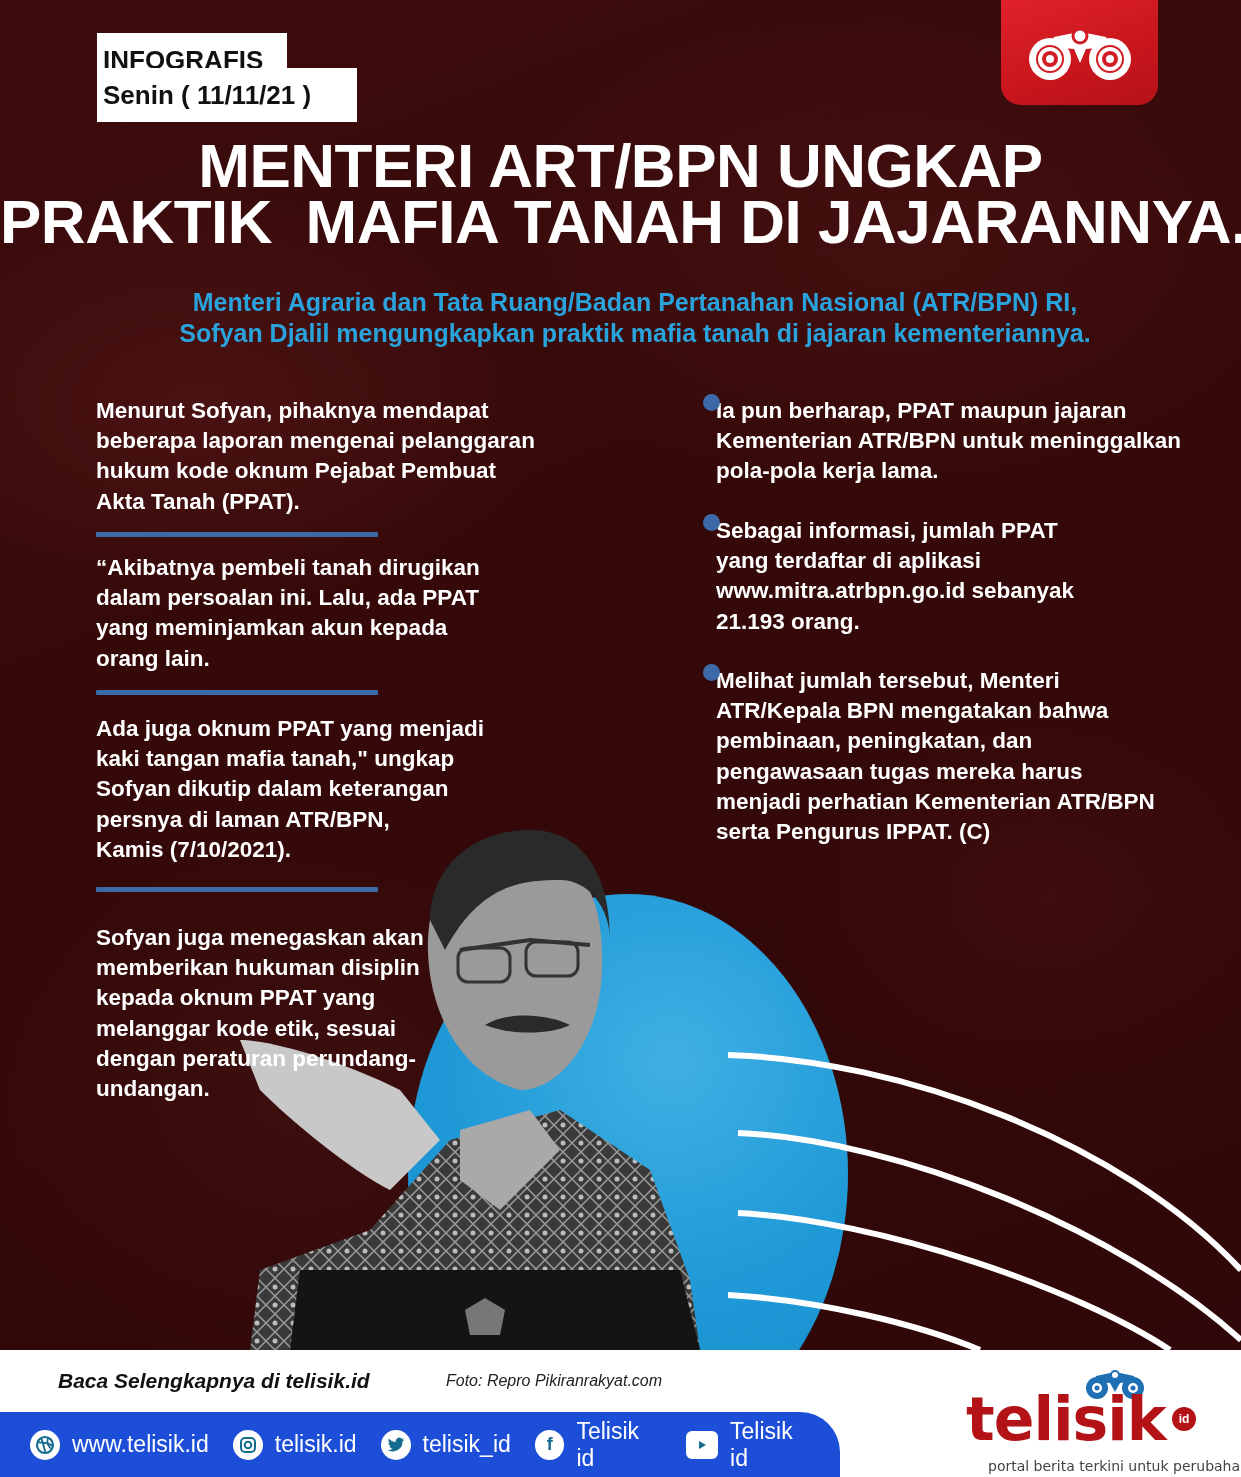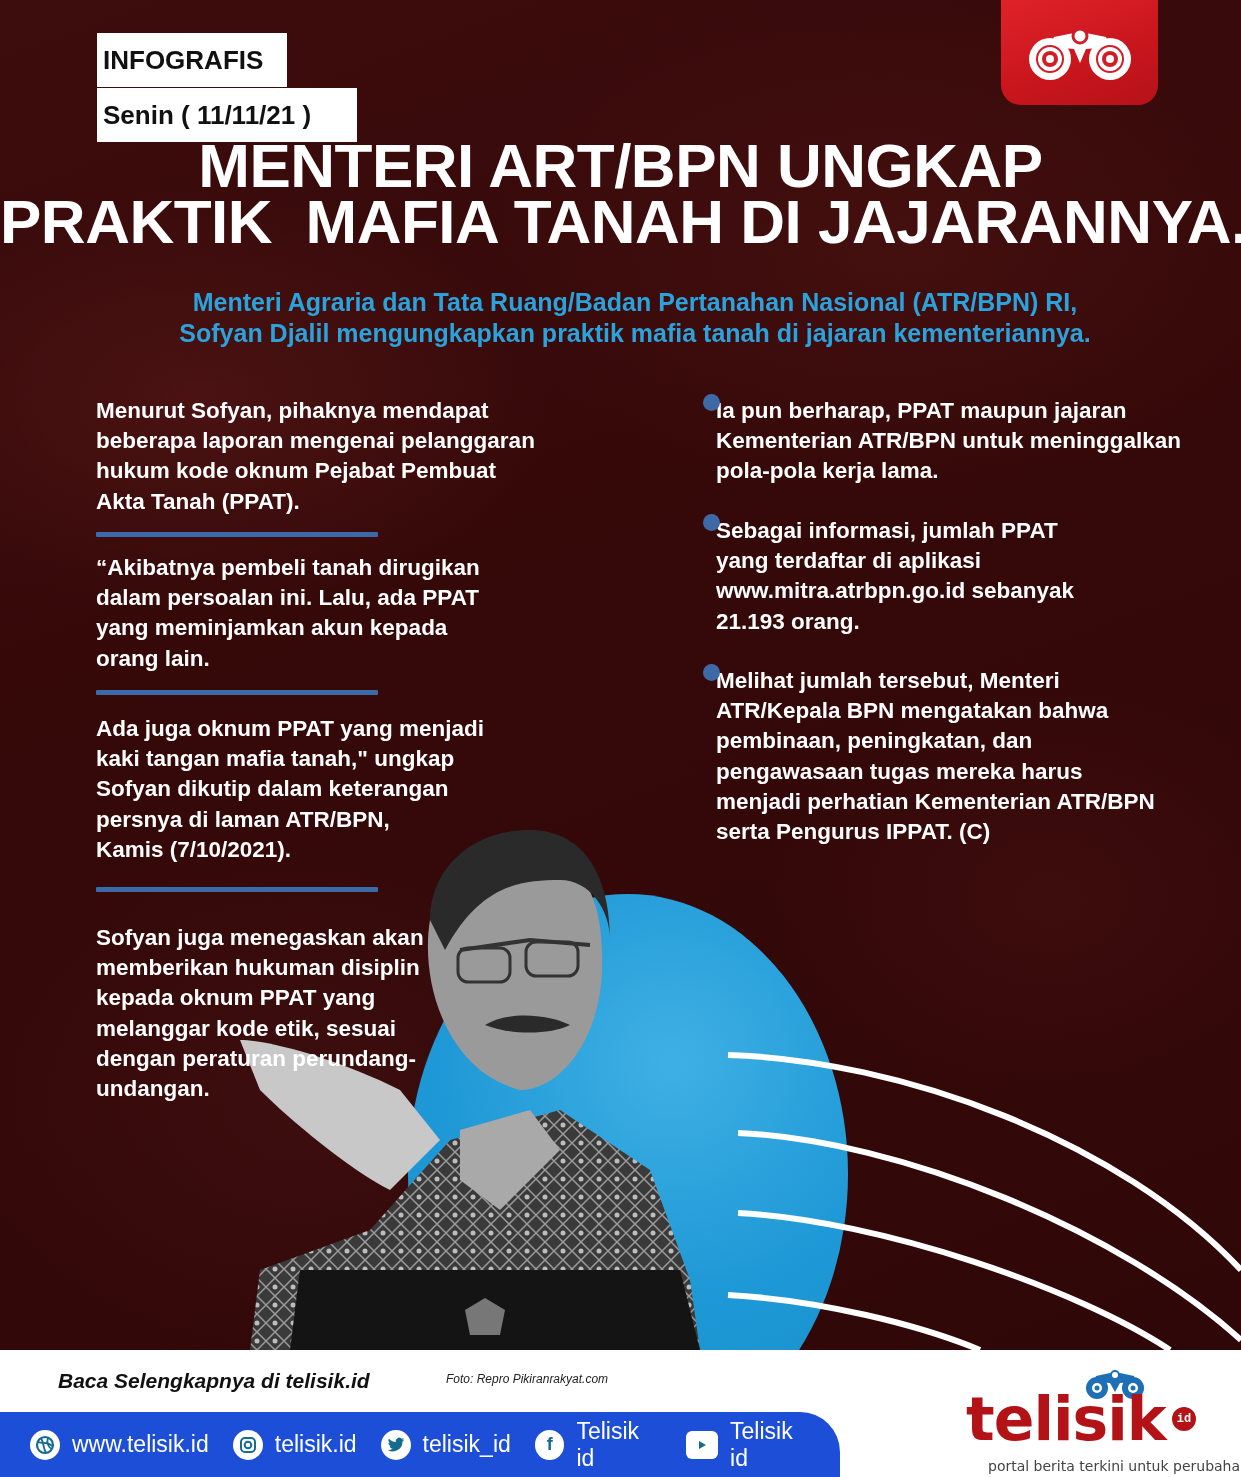--- a/index.html
+++ b/index.html
@@ -20,21 +20,21 @@
     overflow: hidden;
   }
 
   
   .tag {
     position: absolute; left: 97px; background: #ffffff; color: #111;
     font-weight: bold; font-size: 26px; line-height: 30px; padding: 12px 6px;
     font-family: "Liberation Sans", sans-serif;
   }
   .tag-1 { top: 33px; width: 190px; }
-  .tag-2 { top: 68px; width: 260px; margin-top: 20px; }
+  .tag-2 { top: 68px; width: 260px; }
 
   
   .logo-badge {
     position: absolute; left: 1001px; top: 0; width: 157px; height: 105px;
     background: linear-gradient(160deg, #e0222a 0%, #c8151c 60%, #b5121a 100%);
     border-radius: 0 0 20px 20px;
     display: flex; align-items: center; justify-content: center;
   }
 
   .title {
@@ -99,21 +99,21 @@
     position: absolute; left: 0; top: 1350px; width: 1241px; height: 127px;
     background: #ffffff;
   }
   .read-more {
     position: absolute; left: 58px; top: 1369px;
     font-style: italic; font-weight: bold; font-size: 21px; color: #111;
     font-family: "Liberation Sans", sans-serif;
   }
   .photo-credit {
     position: absolute; left: 446px; top: 1372px;
-    font-style: italic; font-size: 12px; color: #222;
+    font-style: italic; font-size: 16px; color: #222;
     font-family: "Liberation Sans", sans-serif;
   }
   .social-bar {
     position: absolute; left: 0; top: 1412px; width: 840px; height: 65px;
     background: #1d4ed8; border-radius: 0 40px 0 0;
     display: flex; align-items: center; padding-left: 30px;
   }
   .social-item {
     display: flex; align-items: center; margin-right: 24px;
     color: #fff; font-size: 23px; font-family: "Liberation Sans", sans-serif;
@@ -129,21 +129,21 @@
     position: absolute; left: 960px; top: 1370px; width: 250px; height: 100px;
   }
   .brand-word {
     position: absolute; left: 6px; top: 14px; font-size: 60px; font-weight: bold;
     color: #b31217; font-family: "DejaVu Sans", sans-serif; letter-spacing: -1px;
   }
   .brand-id {
     position: absolute; left: 212px; top: 37px; width: 24px; height: 24px; border-radius: 50%;
     background: #b31217; color: #fff; font-size: 12px; font-weight: bold;
     display: flex; align-items: center; justify-content: center;
-    font-family: Liberation Mono, monospace;
+    font-family: Liberation Sans, sans-serif;
   }
   .brand-tagline {
     position: absolute; left: 28px; top: 88px; font-size: 14px; color: #444;
     font-family: "DejaVu Sans", sans-serif; white-space: nowrap;
   }
   .brand-binoc { position: absolute; left: 122px; top: 0; }
 </style>
 </head>
 <body>
 

